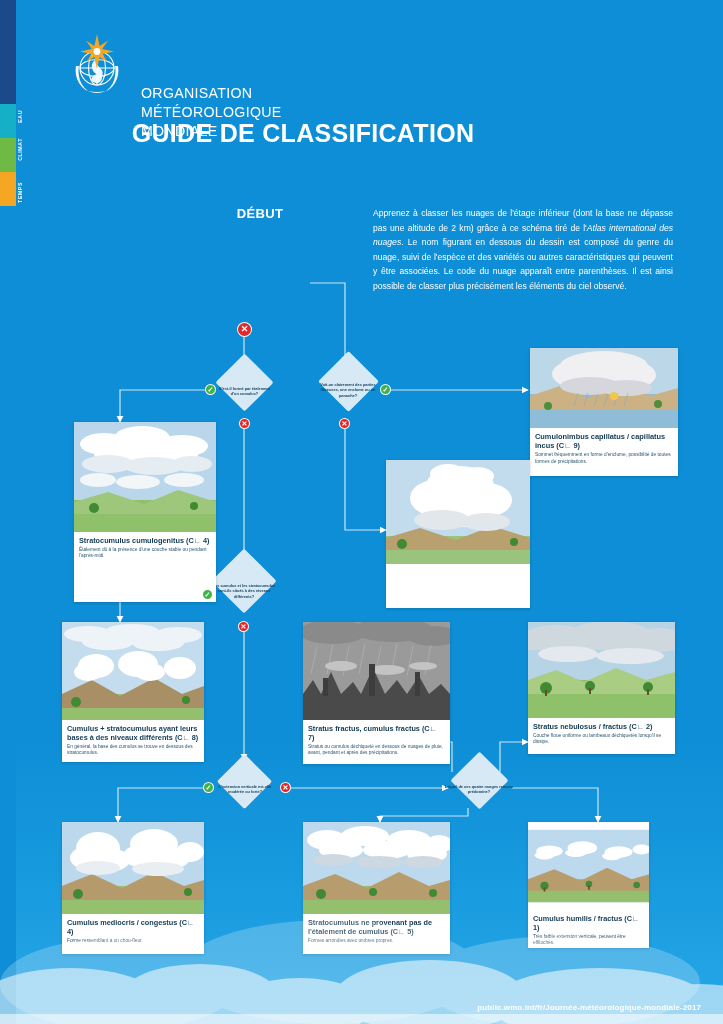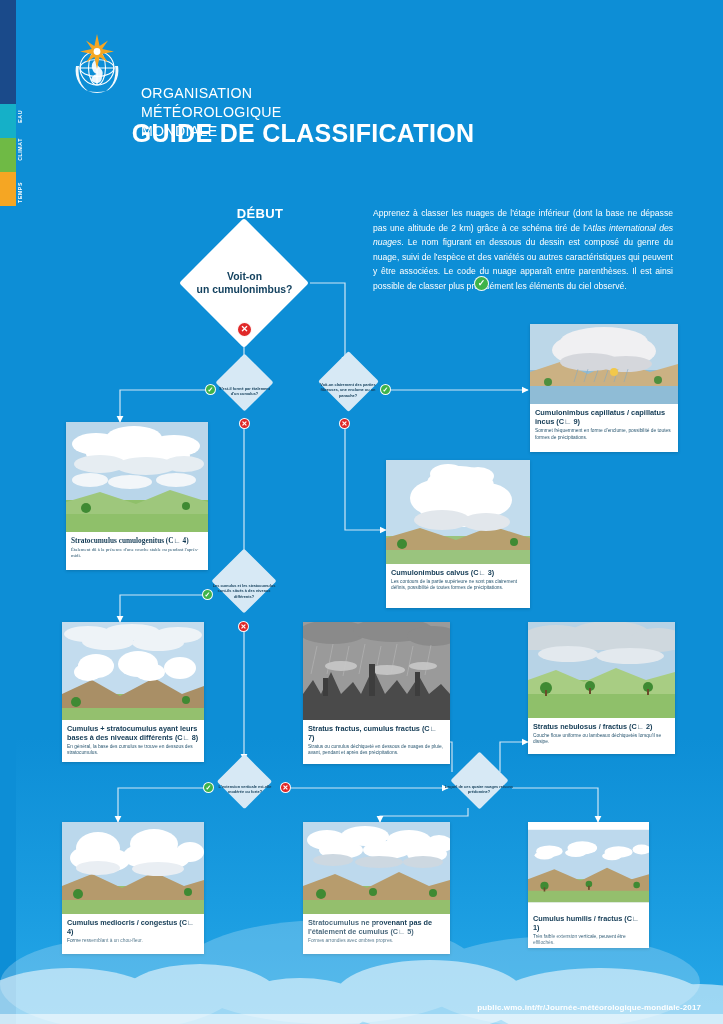--- a/index.html
+++ b/index.html
@@ -215,29 +215,20 @@
       <path d="M468,808 L468,816 L380,816 L380,822" marker-end="url(#arw)"></path>
 
       <path d="M512,788 L598,788 L598,822" marker-end="url(#arw)"></path>
 
       <path d="M452,772 L452,742 L420,742" marker-end="url(#arw)"></path>
 
       <path d="M500,772 L500,742 L528,742" marker-end="url(#arw)"></path>
     </g>
   </svg>
 
-  <div class="dia-wrap dia-main" style="left:178px;top:236px;width:133px;height:94px;">
-    <div class="diamond" style="left:20px;top:1px;width:92px;height:92px;"></div>
-    <div class="dia-text">
-      <span style="white-space:pre-line">Voit-on
-un cumulonimbus?</span>
-    </div>
-    <div class="badge yes big" style="left:296px;top:40px;">✓</div>
-
-  </div>
   <div class="badge no big" style="left:237px;top:322px;">✕</div>
 
   <div class="dia-wrap dia-sm" style="left:211px;top:362px;width:67px;height:58px;">
     <div class="diamond sm" style="left:13px;top:0px;width:41px;height:41px;transform:rotate(45deg) translate(0,0);"></div>
     <div class="dia-text" style="height:58px;">
       <span>S'est-il formé par étalement d'un cumulus?</span>
     </div>
   </div>
   <div class="badge yes small" style="left:205px;top:384px;">✓</div>
   <div class="badge no small" style="left:239px;top:418px;">✕</div>
@@ -269,21 +260,21 @@
   <div class="badge yes small" style="left:203px;top:782px;">✓</div>
   <div class="badge no small" style="left:280px;top:782px;">✕</div>
 
   <div class="dia-wrap dia-sm" style="left:440px;top:760px;width:78px;height:58px;">
     <div class="diamond sm" style="left:19px;top:0px;width:41px;height:41px;"></div>
     <div class="dia-text" style="height:58px;">
       <span>Lequel de ces quatre nuages reisons prédomine?</span>
     </div>
   </div>
 
-  <div class="card big" style="left:530px;top:324px;width:148px;height:128px;">
+  <div class="card big" style="left:530px;top:348px;width:148px;height:128px;">
     <svg class="thumb" viewBox="0 0 148 80" style="height:80px">
       <rect width="148" height="80" fill="#bcd7e8"></rect>
       <rect y="46" width="148" height="34" fill="#8fbcd6"></rect>
       <path d="M0 48 L30 38 L58 50 L88 36 L120 48 L148 40 L148 62 L0 62 Z" fill="#cbb183"></path>
       <g fill="#f0f0f2">
         <ellipse cx="74" cy="18" rx="44" ry="15"></ellipse>
         <ellipse cx="48" cy="26" rx="26" ry="14"></ellipse>
         <ellipse cx="100" cy="27" rx="26" ry="14"></ellipse>
         <ellipse cx="74" cy="32" rx="40" ry="13"></ellipse>
       </g>
@@ -304,21 +295,21 @@
           <circle cx="18" cy="58" r="4"></circle>
           <circle cx="128" cy="56" r="4"></circle>
         </g>
     </svg>
     <div class="cap">
       <h4>Cumulonimbus capillatus / capillatus incus (C∟ 9)</h4>
       <p>Sommet fréquemment en forme d'enclume, possibilité de toutes formes de précipitations.</p>
     </div>
   </div>
 
-  <div class="card" style="left:66px;top:422px;width:142px;height:148px;font-family:Liberation Serif, serif;">
+  <div class="card" style="left:74px;top:422px;width:142px;height:180px;">
     <svg class="thumb" viewBox="0 0 142 110" style="height:110px">
       <rect width="142" height="110" fill="#b9d6ea"></rect>
       <rect y="78" width="142" height="32" fill="#8fc06a"></rect>
       <path d="M0 80 L34 70 L70 82 L104 68 L142 80 L142 92 L0 92 Z" fill="#9ec77c"></path>
       <g fill="#ffffff">
         <ellipse cx="30" cy="22" rx="24" ry="11"></ellipse>
         <ellipse cx="68" cy="16" rx="28" ry="12"></ellipse>
         <ellipse cx="108" cy="24" rx="26" ry="11"></ellipse>
         <ellipse cx="50" cy="32" rx="30" ry="11"></ellipse>
         <ellipse cx="96" cy="34" rx="28" ry="11"></ellipse>
@@ -359,24 +350,20 @@
       </g>
       <g fill="#e2e7ec">
         <ellipse cx="56" cy="60" rx="28" ry="10"></ellipse>
         <ellipse cx="100" cy="62" rx="24" ry="9"></ellipse>
       </g>
       <g fill="#3f8a33">
           <circle cx="16" cy="84" r="5"></circle>
           <circle cx="128" cy="82" r="4"></circle>
         </g>
     </svg>
-    <div class="cap">
-      <h4>Cumulonimbus calvus (C∟ 3)</h4>
-      <p>Les contours de la partie supérieure ne sont pas clairement définis, possibilité de toutes formes de précipitations.</p>
-    </div>
   </div>
 
   <div class="card" style="left:62px;top:622px;width:142px;height:140px;">
     <svg class="thumb" viewBox="0 0 142 98" style="height:98px">
       <rect width="142" height="98" fill="#c3dcee"></rect>
       <rect y="72" width="142" height="26" fill="#94c06e"></rect>
       <path d="M0 72 L30 58 L58 74 L92 56 L120 72 L142 64 L142 86 L0 86 Z" fill="#a98f66"></path>
       <g fill="#eef3f7">
         <ellipse cx="26" cy="12" rx="24" ry="8"></ellipse>
         <ellipse cx="70" cy="10" rx="28" ry="8"></ellipse>

